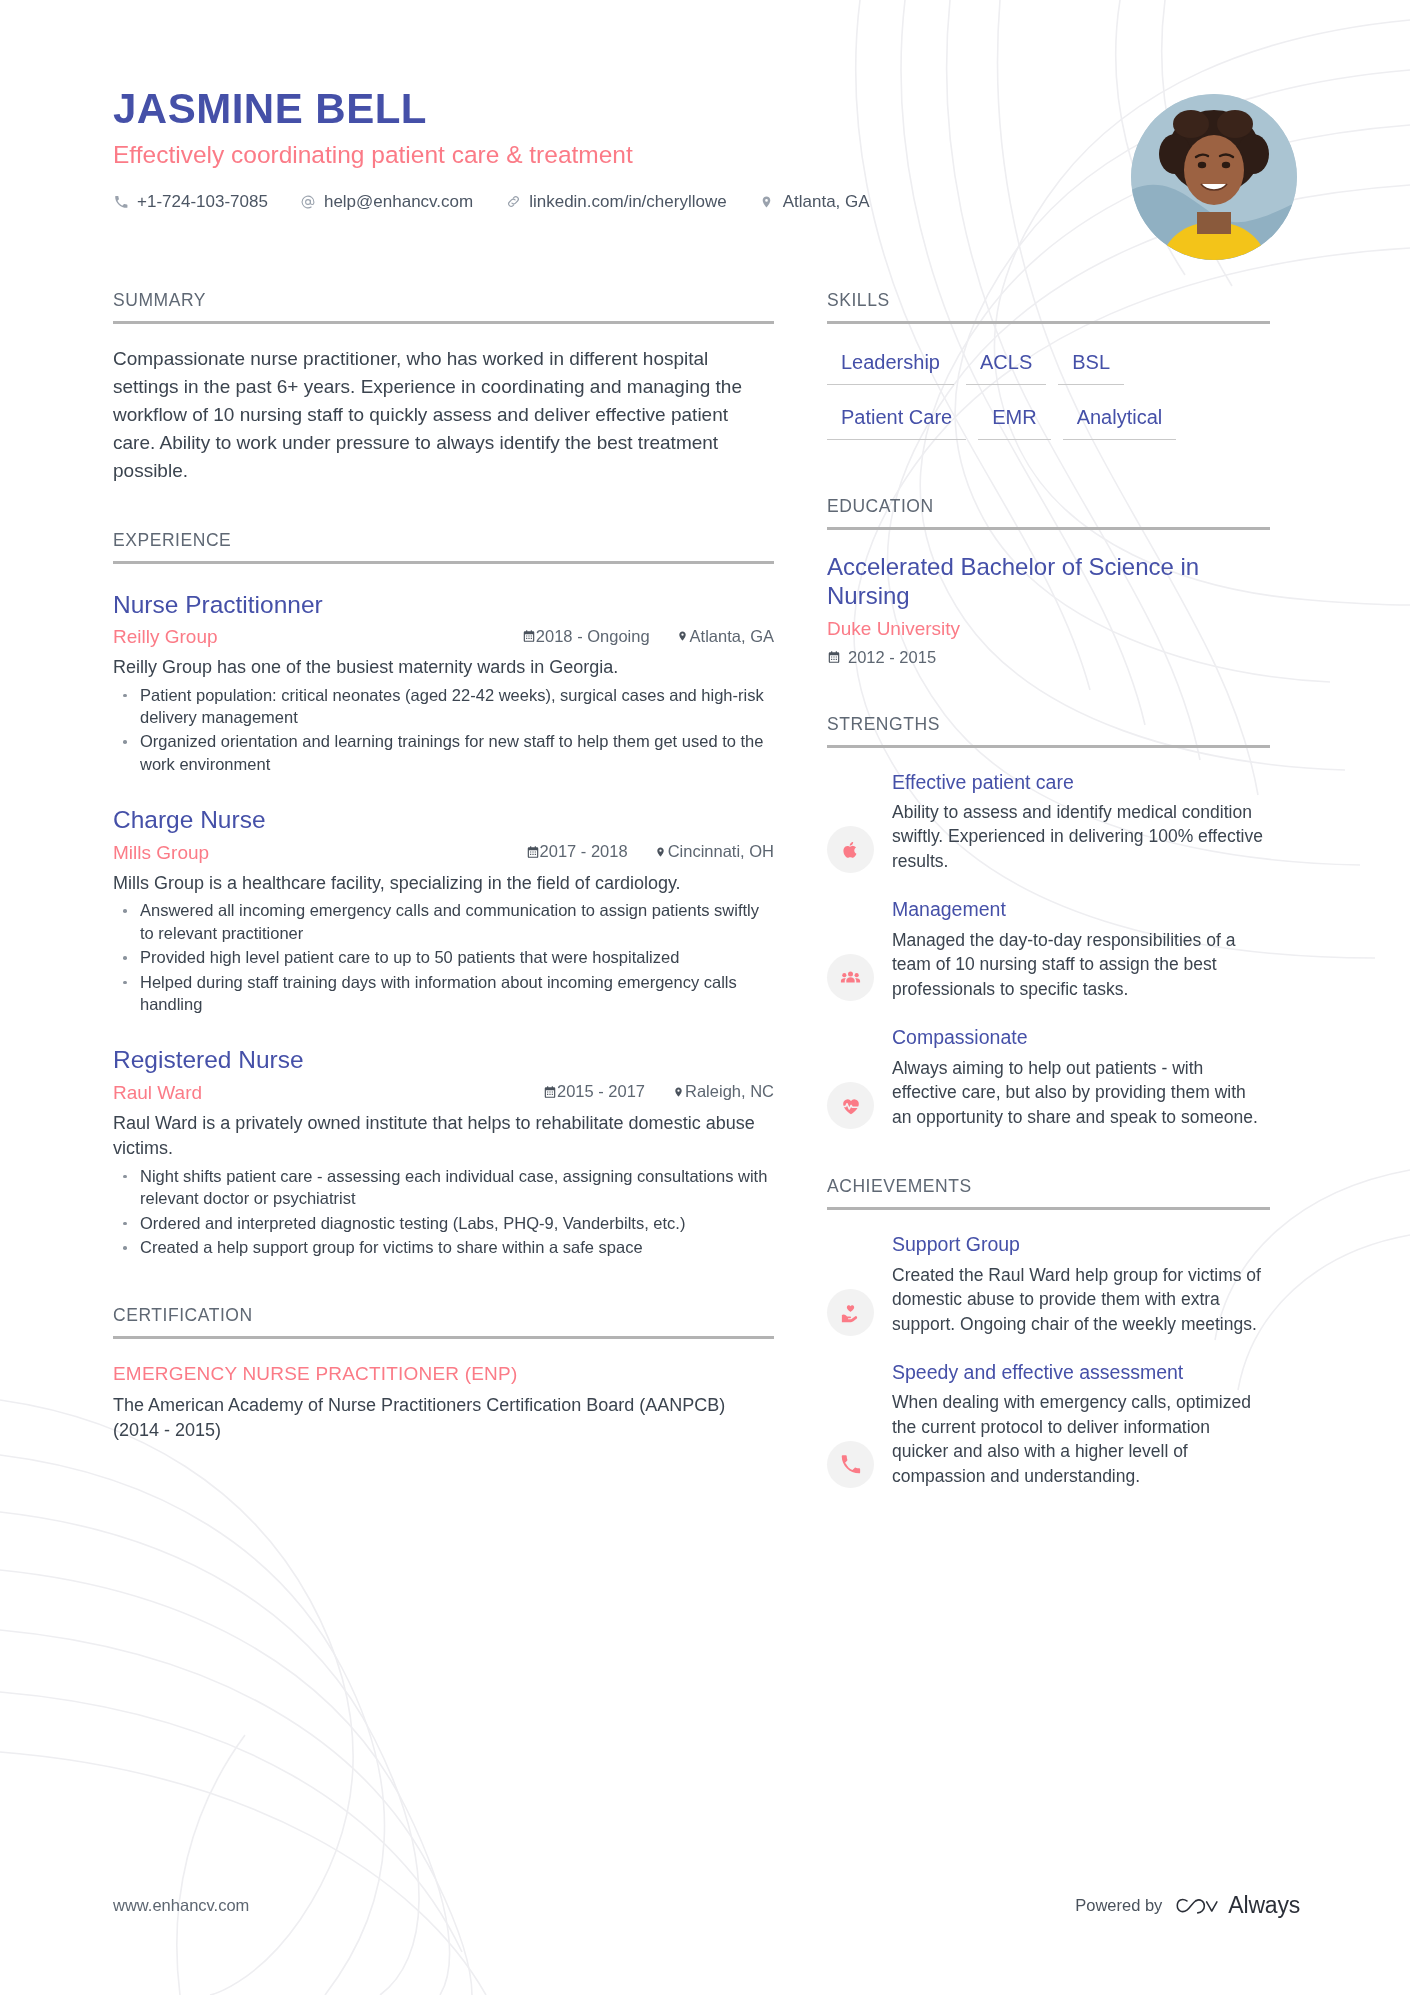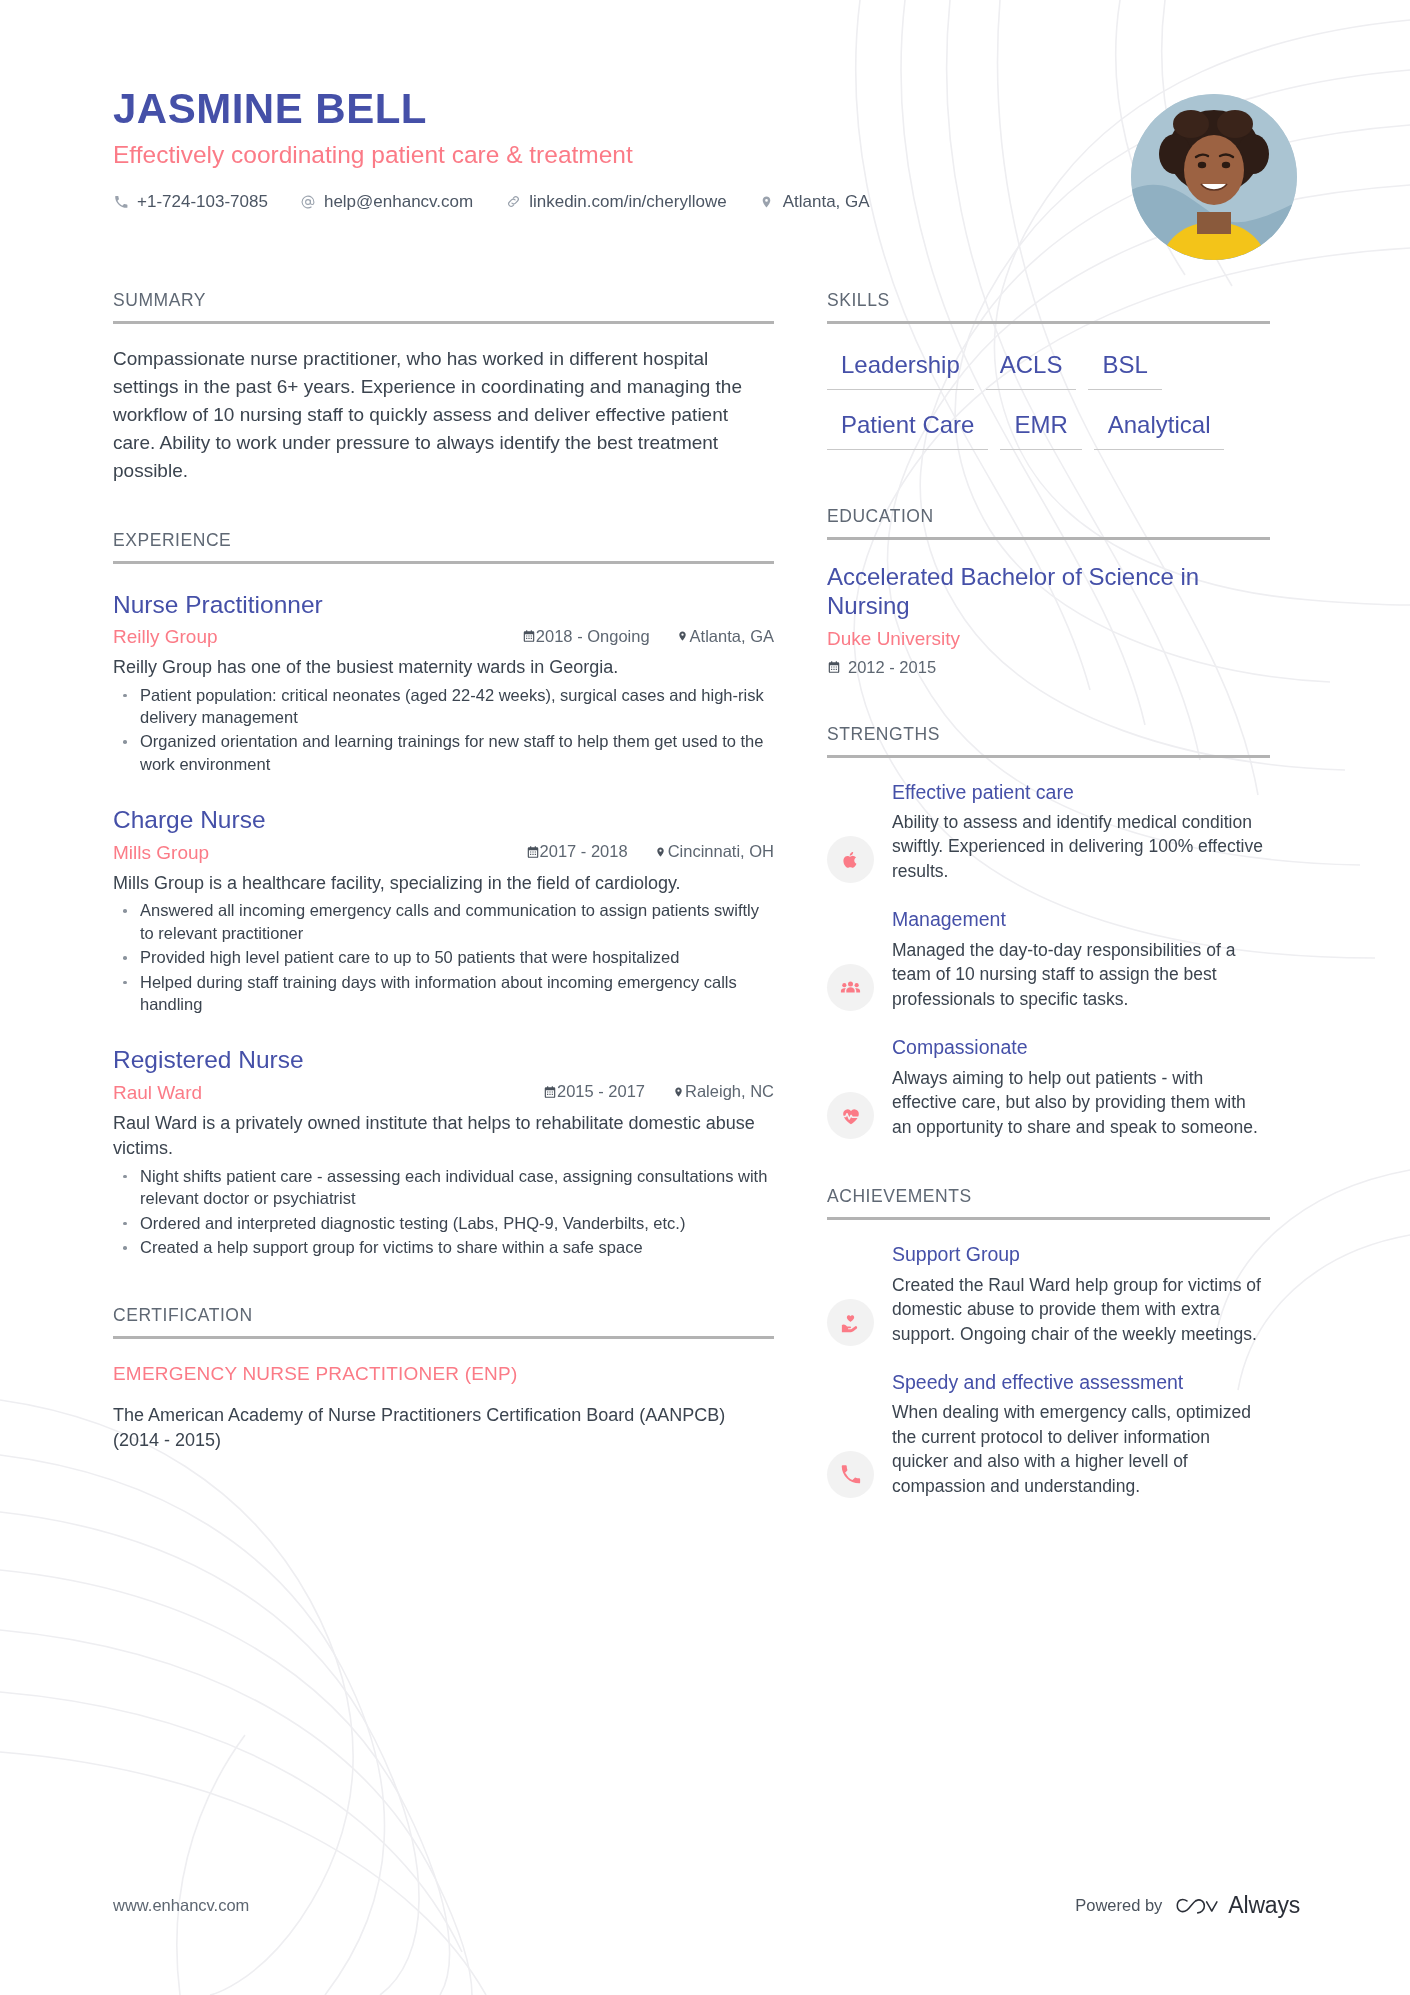--- a/index.html
+++ b/index.html
@@ -199,35 +199,35 @@
   }
 
   
   .cert { margin-top: 24px; }
   .cert-title {
     font-size: 19px;
     color: #fb7b87;
     letter-spacing: 0.2px;
   }
   .cert-sub {
-    margin-top: 18px;
+    margin-top: 8px;
     font-size: 18px;
     line-height: 1.42;
     color: #3b444f;
   }
 
   
   .skills-wrap {
     margin-top: 22px;
     display: flex;
     flex-wrap: wrap;
     gap: 0;
   }
   .skill-tag {
-    font-size: 24px;
+    font-size: 20px;
     color: #4550a8;
     padding: 4px 14px 9px 14px;
     margin: 0 12px 16px 0;
     border-bottom: 1.5px solid #c9c9c9;
     line-height: 1.25;
     white-space: nowrap;
   }
 
   
   .edu { margin-top: 22px; }

